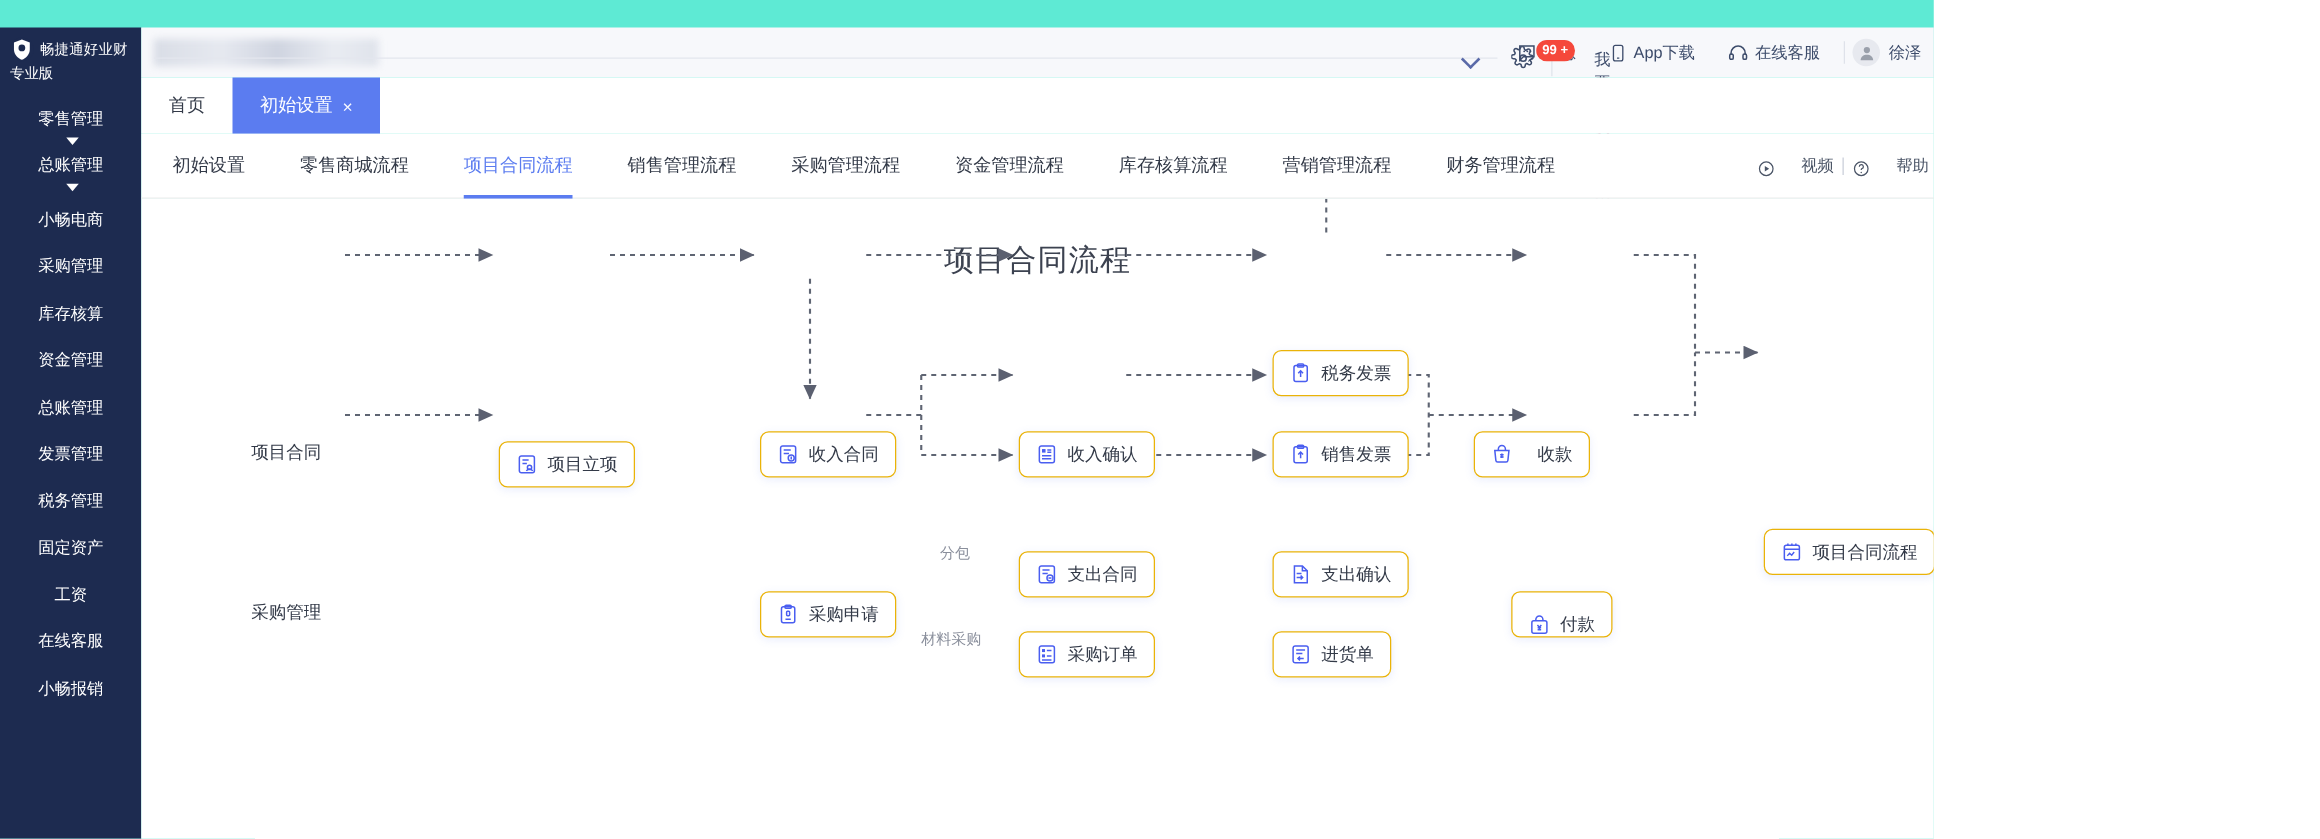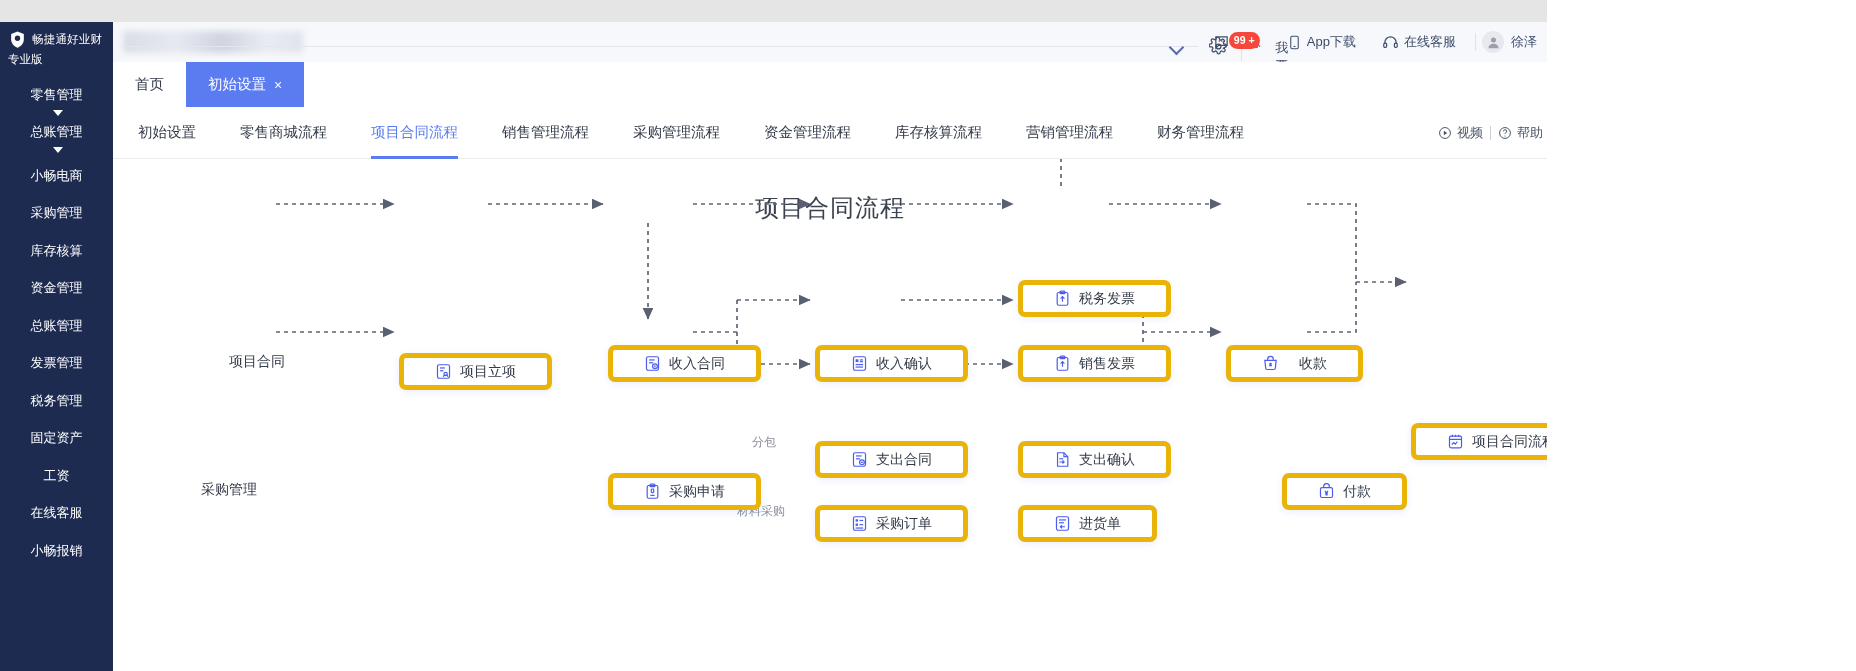--- a/index.html
+++ b/index.html
@@ -2,21 +2,21 @@
 <html><head>
 <meta charset="utf-8">
 <style>
   * { box-sizing: border-box; margin: 0; padding: 0; }
   html, body {
     width: 1856px; height: 671px;
     overflow: hidden;
     font-family: "Liberation Sans", "DejaVu Sans", sans-serif;
     background: #ffffff;
   }
-  .app { position: relative; width: 1547px; height: 671px; background:#e5e5e5; }
+  .app { position: relative; width: 1547px; height: 671px; background:#5eead4; }
 
   
   .sidebar {
     position: absolute; left: 0; top: 22px; width: 113px; height: 649px;
     background: #1d2b50;
     overflow: hidden;
   }
   .logo-wrap {
     height: 58px; padding: 8px 6px 4px 8px; position: relative;
   }
@@ -108,38 +108,38 @@
   }
   .subnav-item:first-child { margin-left:25px; }
   .subnav-item.active { color:#5b7cf0; }
   .subnav-item.active::after {
     content:""; position:absolute; left:0; right:0; bottom:0; height:2.5px; background:#5b7cf0;
   }
   .subnav-right {
     margin-left:auto; margin-right:0px; display:flex; align-items:center;
     gap:7px; color:#4a5466; font-size:13px; padding-right:4px;
   }
-  .snr-link { display:flex; align-items:center; gap:5px; cursor:pointer; }
+  .snr-link { display:flex; align-items:flex-end; gap:21px; cursor:pointer; }
   .snr-div { width:1px; height:14px; background:#c9ced9; }
 
   
   .canvas {
     position:absolute; left:113px; top:159px; right:0; bottom:0;
     background:#ffffff; overflow:hidden;
   }
   .flow-title {
     position:absolute; left:0; right:0; top:33px; text-align:center;
     font-size:24px; color:#3c4250; letter-spacing:1px;
   }
   .flow-svg { position:absolute; left:0; top:0; }
 
   .node {
     position:absolute; height:37px;
-    background:#ffffff; border:5px solid #eab308; border-radius:7px;
-    display:flex; align-items:center; gap:8px; padding:0 31px;
+    background:#ffffff; border:1px solid #eab308; border-radius:7px;
+    display:flex; align-items:center; gap:8px; padding:0 13px;
     box-shadow: 0 2px 7px rgba(91,124,240,.13);
     font-size:14px; color:#333a48; white-space:nowrap; cursor:pointer;
   }
   .node .ico { flex:none; display:flex; }
   .lane-label {
     position:absolute; font-size:14px; color:#333a48; white-space:nowrap;
   }
   .edge-label {
     position:absolute; font-size:12px; color:#8a8f9c; white-space:nowrap;
   }
@@ -373,21 +373,21 @@
         <line x1="788" y1="141" x2="900" y2="141" marker-end="url(#ah)"></line>
 
         <line x1="788" y1="205" x2="900" y2="205" marker-end="url(#ah)"></line>
 
         <polyline points="996,141 1030,141 1030,173"></polyline>
         <polyline points="996,205 1030,205 1030,173"></polyline>
         <line x1="1030" y1="173" x2="1108" y2="173" marker-end="url(#ah)"></line>
       </g>
     </svg>
 
-    <div class="lane-label" style="left:88px; top:194px;margin-left:28px;">项目合同</div>
+    <div class="lane-label" style="left:88px; top:194px;">项目合同</div>
     <div class="lane-label" style="left:88px; top:322px;">采购管理</div>
 
     <div class="edge-label" style="left:639px; top:275px;">分包</div>
     <div class="edge-label" style="left:624px; top:344px;">材料采购</div>
 
     <div class="node" style="left:286px; top:194px;">
       <span class="ico">
         <svg width="17" height="17" viewBox="0 0 24 24" fill="none" stroke="#4a5ef0" stroke-width="1.7">
           <rect x="3.5" y="2.5" width="17" height="19" rx="2.3"></rect>
           <line x1="7" y1="7" x2="14" y2="7"></line>
@@ -443,21 +443,21 @@
         <svg width="17" height="17" viewBox="0 0 24 24" fill="none" stroke="#4a5ef0" stroke-width="1.7">
           <rect x="4.5" y="3.5" width="15" height="18" rx="2.2"></rect>
           <rect x="8.5" y="1.6" width="7" height="3.6" rx="1.3"></rect>
           <line x1="12" y1="16.5" x2="12" y2="9.5"></line>
             <path d="M9.3 12.2L12 9.3l2.7 2.9"></path>
         </svg>
       </span>
       <span>税务发票</span>
     </div>
 
-    <div class="node" style="left:1113px; top:186px;gap:20px;">
+    <div class="node" style="left:1066px; top:186px;gap:20px;">
       <span class="ico">
         <svg width="17" height="17" viewBox="0 0 24 24" fill="none" stroke="#4a5ef0" stroke-width="1.7">
           <path d="M4 7.5h16l-1.2 11.2a2 2 0 0 1-2 1.8H7.2a2 2 0 0 1-2-1.8z"></path>
           <path d="M8 7.5V6a4 4 0 0 1 8 0v1.5"></path>
           <path d="M10 12.5h4M10 15h4M12 11v5"></path>
         </svg>
       </span>
       <span>收款</span>
     </div>
 
@@ -531,21 +531,21 @@
         <svg width="17" height="17" viewBox="0 0 24 24" fill="none" stroke="#4a5ef0" stroke-width="1.7">
           <rect x="3.5" y="2.5" width="17" height="19" rx="2.3"></rect>
           <line x1="7" y1="7" x2="17" y2="7"></line>
             <line x1="7" y1="11" x2="14" y2="11"></line>
           <path d="M15.5 16.6H9M11.3 14.4L9 16.6l2.3 2.2"></path>
         </svg>
       </span>
       <span>进货单</span>
     </div>
 
-    <div class="node" style="left:1169px; top:314px;">
+    <div class="node" style="left:1096px; top:314px;align-items:flex-end;">
       <span class="ico">
         <svg width="17" height="17" viewBox="0 0 24 24" fill="none" stroke="#4a5ef0" stroke-width="1.7">
           <rect x="3.5" y="6.5" width="17" height="14" rx="2.2"></rect>
           <path d="M8 6.5V5a4 4 0 0 1 8 0v1.5"></path>
           <path d="M9.8 11.2l2.2 2.6 2.2-2.6M10 14.4h4M10 16.6h4M12 13.8v3.8"></path>
         </svg>
       </span>
       <span>付款</span>
     </div>
 

